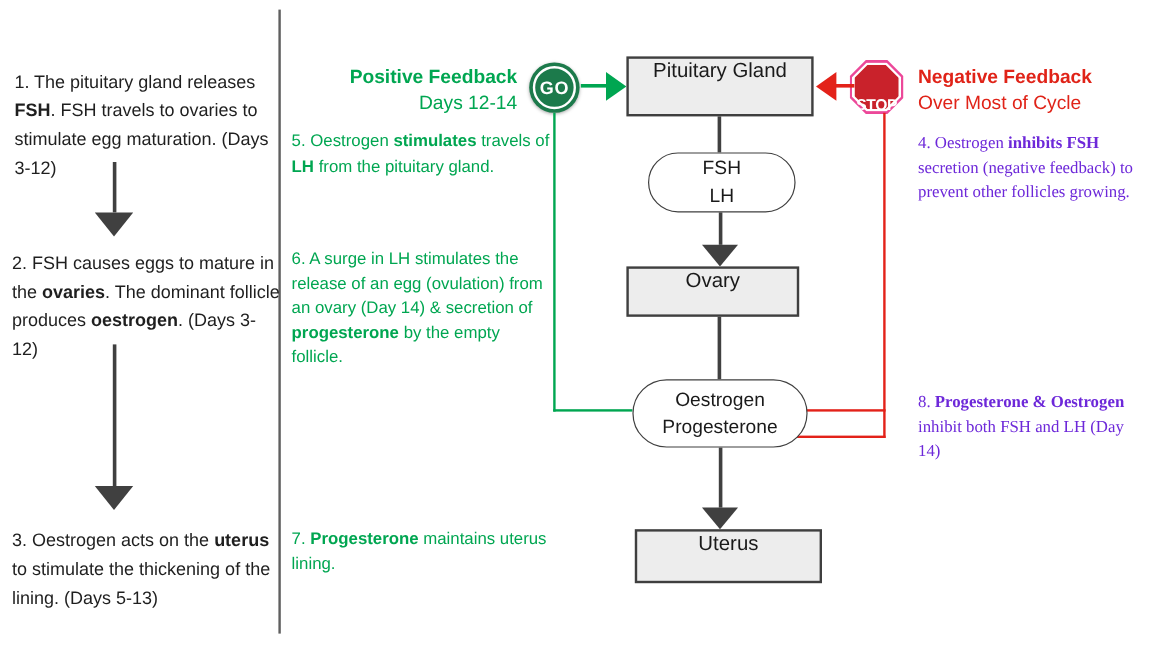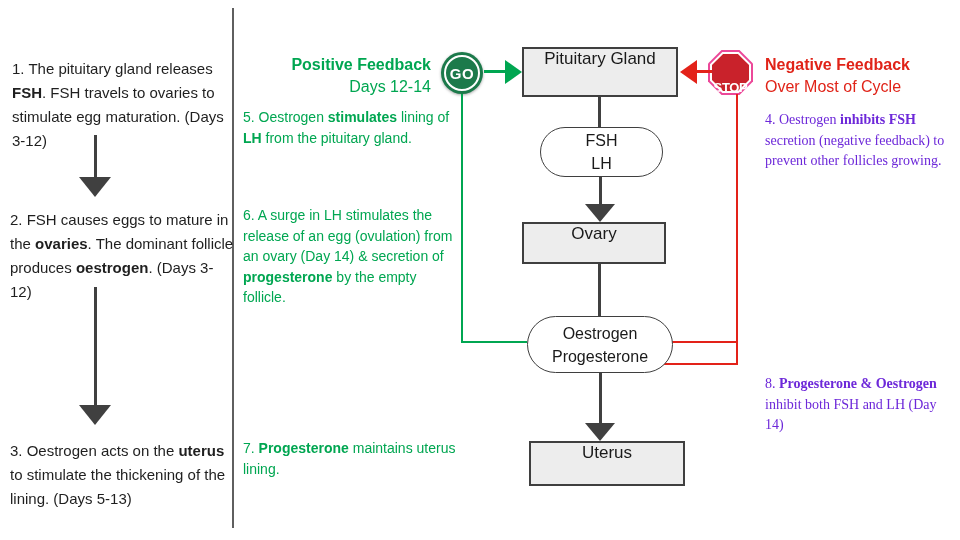--- a/index.html
+++ b/index.html
@@ -91,21 +91,21 @@
     <div class="ring"></div>
     <div class="txt">GO</div>
   </div>
 
   <div class="abs gline" style="left:484px;top:70px;width:23px;height:3px;"></div>
   <div class="abs harrow-right" style="left:505px;top:60px;"></div>
 
   <div class="abs gline" style="left:461px;top:94px;width:2px;height:249px;"></div>
   <div class="abs gline" style="left:461px;top:341px;width:66px;height:2px;"></div>
 
-  <div class="abs note green" style="left:243px;top:107px;width:228px;"><span>5. Oestrogen </span><span class="b">stimulates</span><span> lining of </span><span class="b">LH</span><span> from the pituitary gland.</span></div>
+  <div class="abs note green" style="left:243px;top:107px;width:228px;"><span>5. Oestrogen </span><span class="b">stimulates</span><span> travels of </span><span class="b">LH</span><span> from the pituitary gland.</span></div>
   <div class="abs note green" style="left:243px;top:205px;width:216px;"><span>6. A surge in LH stimulates the release of an egg (ovulation) from an ovary (Day 14) &amp; secretion of </span><span class="b">progesterone</span><span> by the empty follicle.</span></div>
   <div class="abs note green" style="left:243px;top:438px;width:216px;"><span>7. </span><span class="b">Progesterone</span><span> maintains uterus lining.</span></div>
 
   <div class="abs stop-badge oct" style="left:708px;top:50px;">
     <div class="ring oct"></div>
     <div class="inner oct"></div>
     <div class="txt">STOP</div>
   </div>
 
   <div class="abs fb-header red" style="left:765px;top:54px;width:190px;">
@@ -114,21 +114,21 @@
   </div>
 
   <div class="abs harrow-left" style="left:680px;top:60px;"></div>
   <div class="abs rline" style="left:696px;top:70px;width:16px;height:3px;"></div>
 
   <div class="abs rline" style="left:736px;top:94px;width:2px;height:271px;"></div>
   <div class="abs rline" style="left:672px;top:341px;width:66px;height:2px;"></div>
   <div class="abs rline" style="left:661px;top:363px;width:77px;height:2px;"></div>
 
   <div class="abs note red" style="left:765px;top:110px;width:192px;"><span>4. Oestrogen </span><span class="b">inhibits FSH</span><span> secretion (negative feedback) to prevent other follicles growing.</span></div>
-  <div class="abs note red" style="left:765px;top:326px;width:192px;margin-top:48px;"><span>8. </span><span class="b">Progesterone &amp; Oestrogen</span><span> inhibit both FSH and LH (Day 14)</span></div>
+  <div class="abs note red" style="left:765px;top:326px;width:192px;"><span>8. </span><span class="b">Progesterone &amp; Oestrogen</span><span> inhibit both FSH and LH (Day 14)</span></div>
 
   <div class="abs node rect" style="left:522px;top:47px;width:156px;height:50px;">
     <span>Pituitary Gland</span>
   </div>
 
   <div class="abs vline" style="left:598px;top:97px;height:30px;"></div>
 
   <div class="abs node pill" style="left:540px;top:127px;width:123px;height:50px;">
     <span>FSH</span>
     <span>LH</span>

